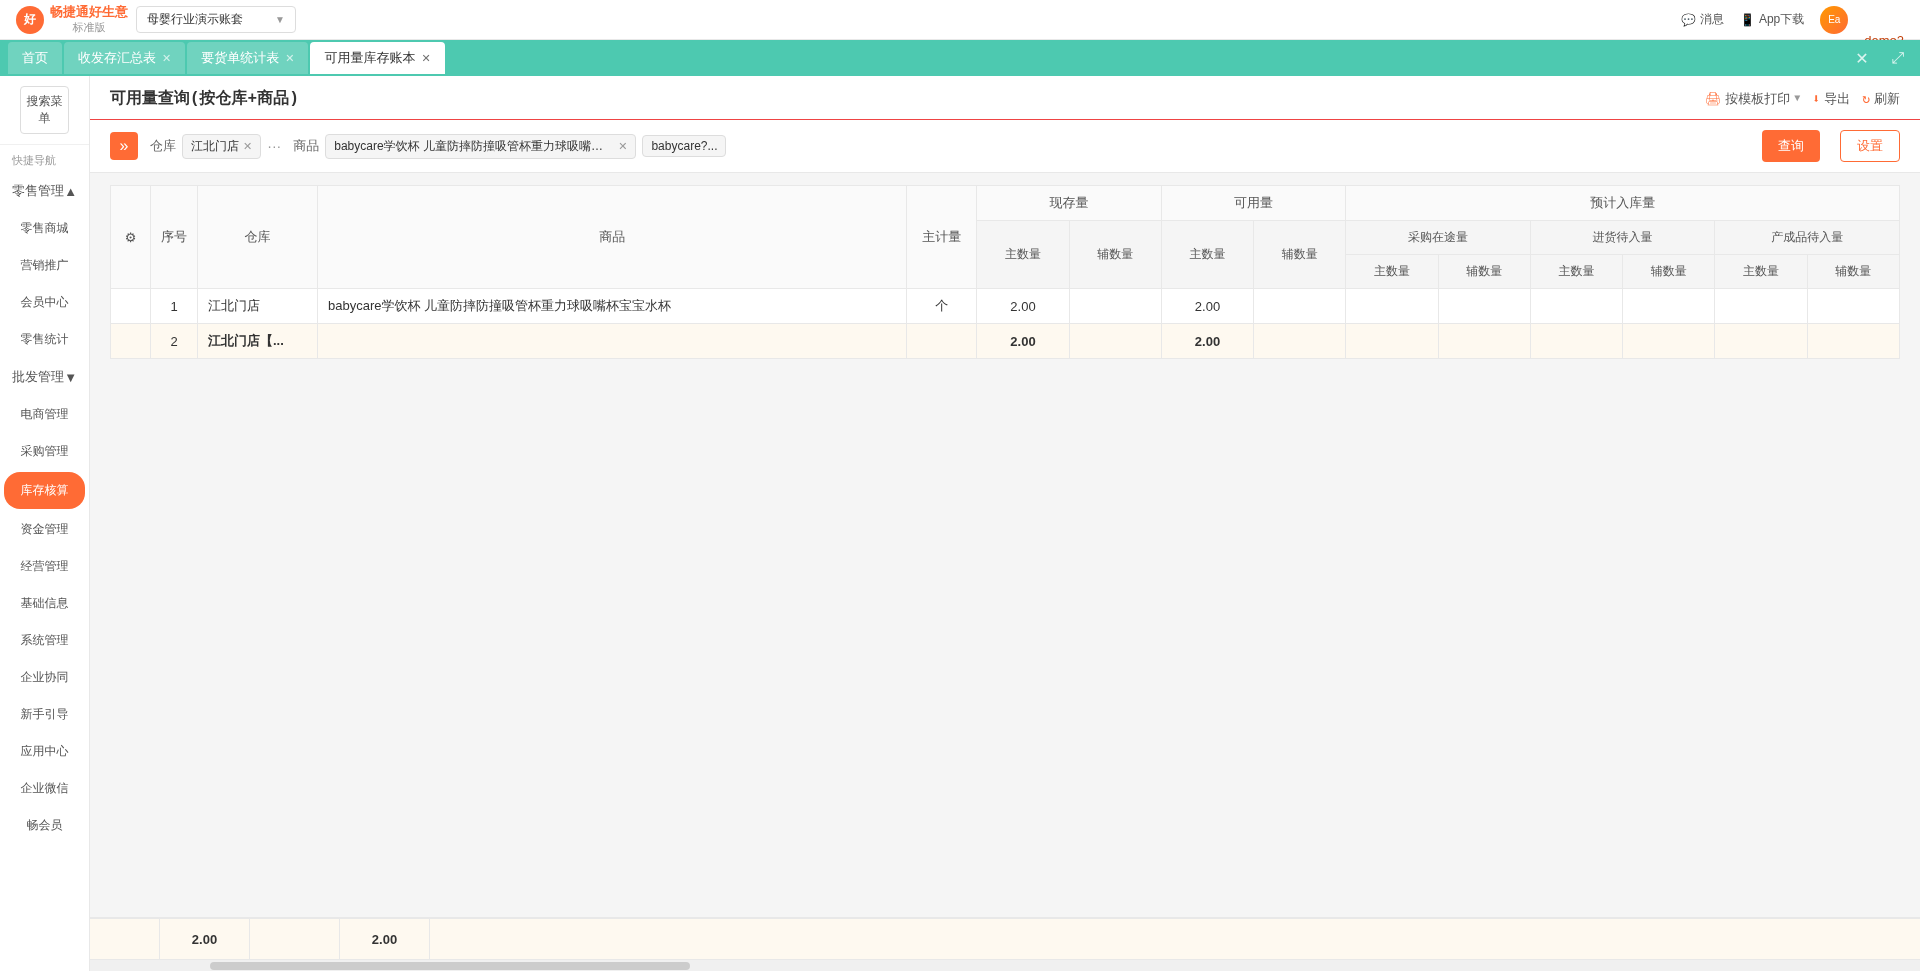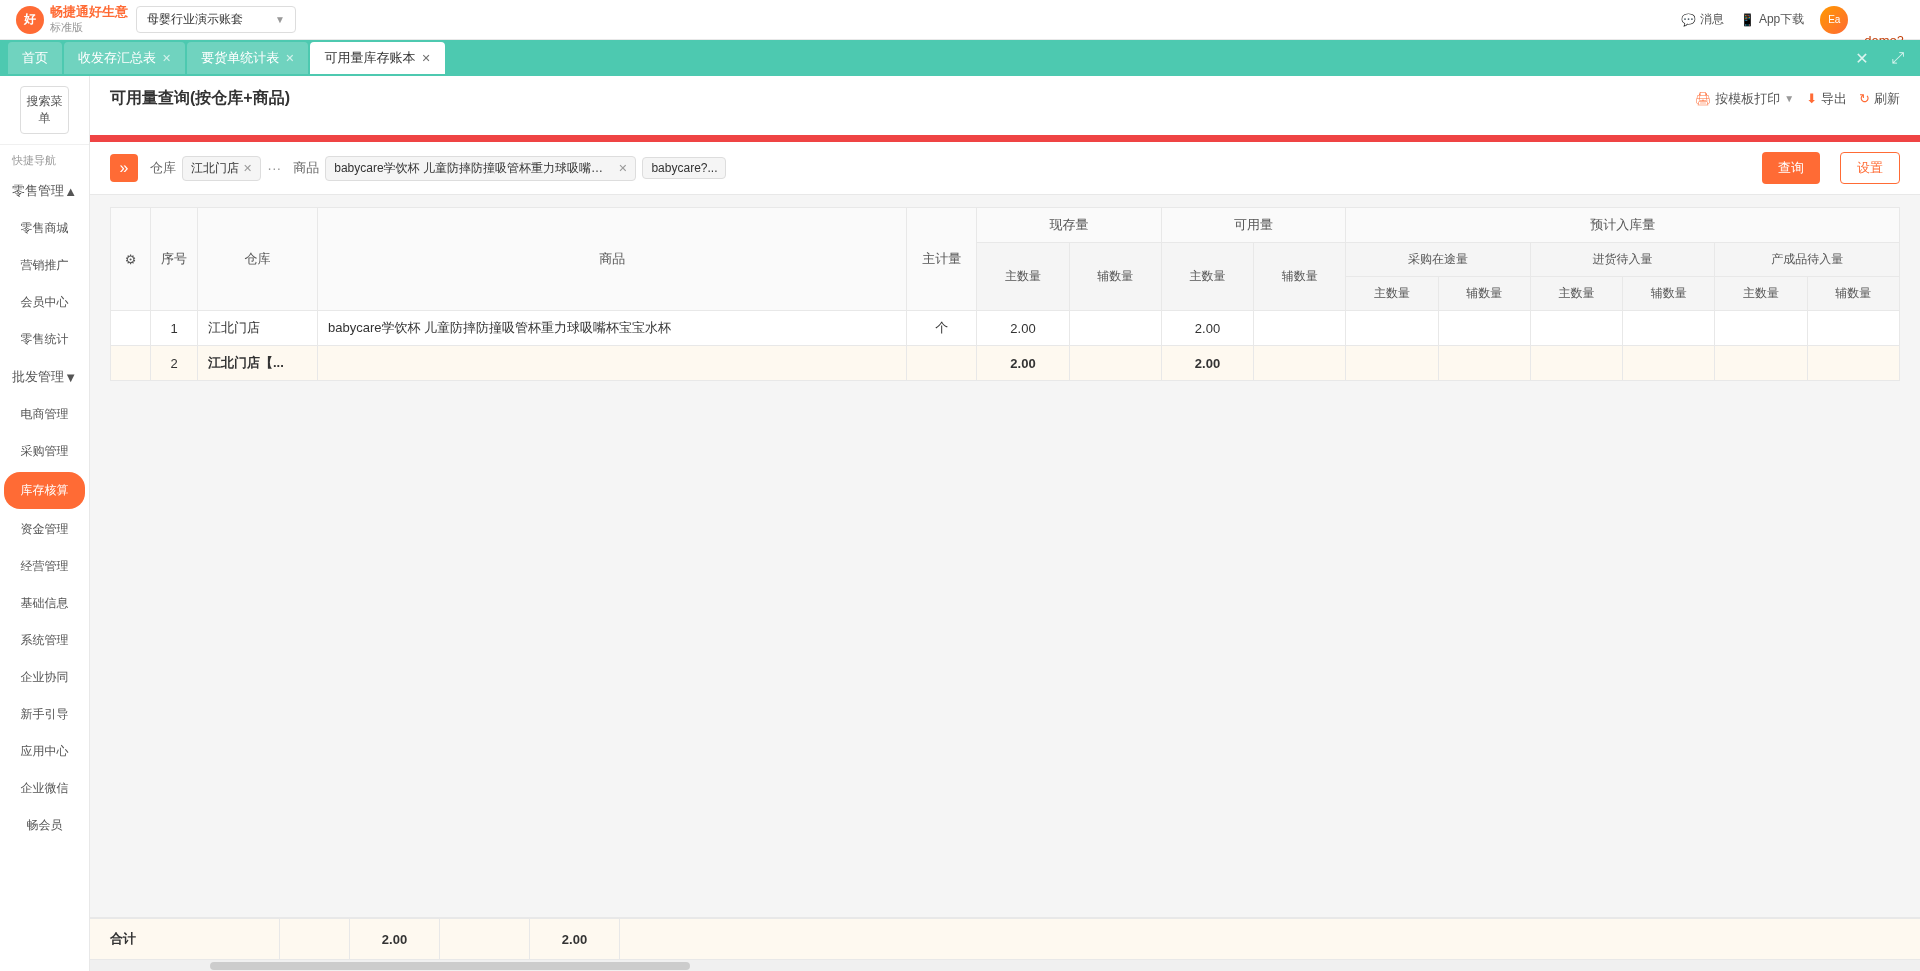--- a/index.html
+++ b/index.html
@@ -13,21 +13,21 @@
       display: flex;
       align-items: center;
       justify-content: space-between;
       padding: 0 16px;
       flex-shrink: 0;
     }
     .top-bar-left { display: flex; align-items: center; gap: 8px; }
     .logo-area { display: flex; align-items: center; gap: 6px; }
     .logo-icon { width: 28px; height: 28px; background: #ff6b35; border-radius: 50%; display: flex; align-items: center; justify-content: center; color: white; font-size: 12px; font-weight: bold; }
     .logo-text { font-size: 13px; color: #ff6b35; font-weight: bold; line-height: 1.2; }
-    .logo-subtext { font-size: 11px; color: #999; }
+    .logo-subtext { font-size: 11px; color: #999; text-align: center; }
     .dropdown-selector {
       display: flex; align-items: center; gap: 4px;
       border: 1px solid #ddd; border-radius: 4px;
       padding: 4px 10px; font-size: 12px; color: #333;
       background: #fff; cursor: pointer; min-width: 160px;
     }
     .dropdown-selector .chevron { color: #999; font-size: 10px; margin-left: auto; }
     .top-bar-right { display: flex; align-items: center; gap: 16px; }
     .top-bar-right .action-item { display: flex; align-items: center; gap: 4px; font-size: 12px; color: #555; cursor: pointer; }
     .avatar { width: 28px; height: 28px; border-radius: 50%; background: linear-gradient(135deg, #f90, #ff6b35); display: flex; align-items: center; justify-content: center; color: white; font-size: 10px; }
@@ -143,23 +143,24 @@
       flex: 1;
       display: flex;
       flex-direction: column;
       overflow: hidden;
       background: #f5f5f5;
     }
 
     
     .page-header {
       background: #fff;
-      padding: 12px 20px 16px;
-      border-bottom: 7px solid #ef4444;
-      flex-shrink: 0;
+      padding: 12px 20px 0;
+      border-bottom: 1px solid #ef4444;
+      flex-shrink: 0;
+      font-family: Liberation Mono, monospace;
     }
     .page-title-row {
       display: flex;
       align-items: center;
       justify-content: space-between;
       margin-bottom: 10px;
     }
     .page-title {
       font-size: 16px;
       font-weight: bold;
@@ -557,21 +558,20 @@
             <td></td>
             <td></td>
             <td></td>
           </tr>
         </tbody>
       </table>
     </div>
 
     <div class="table-footer">
       <div class="footer-row">
-        <div class="footer-label">合计</div>
         <div style="flex:1;display:flex;align-items:center;height:100%;">
 
           <div style="width:70px;border-right:1px solid #e8e8e8;height:100%;"></div>
           <div style="width:90px;text-align:center;font-weight:bold;border-right:1px solid #e8e8e8;height:100%;display:flex;align-items:center;justify-content:center;">2.00</div>
           <div style="width:90px;border-right:1px solid #e8e8e8;height:100%;"></div>
           <div style="width:90px;text-align:center;font-weight:bold;border-right:1px solid #e8e8e8;height:100%;display:flex;align-items:center;justify-content:center;">2.00</div>
         </div>
       </div>
     </div>
 

